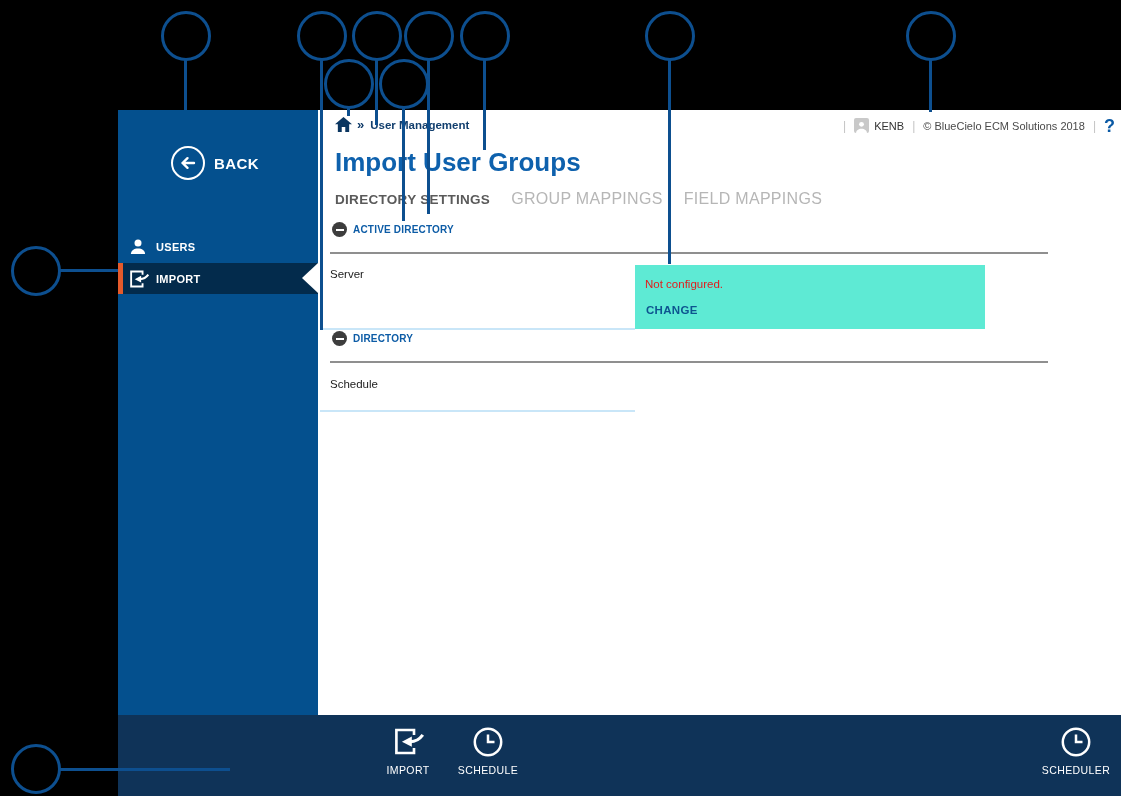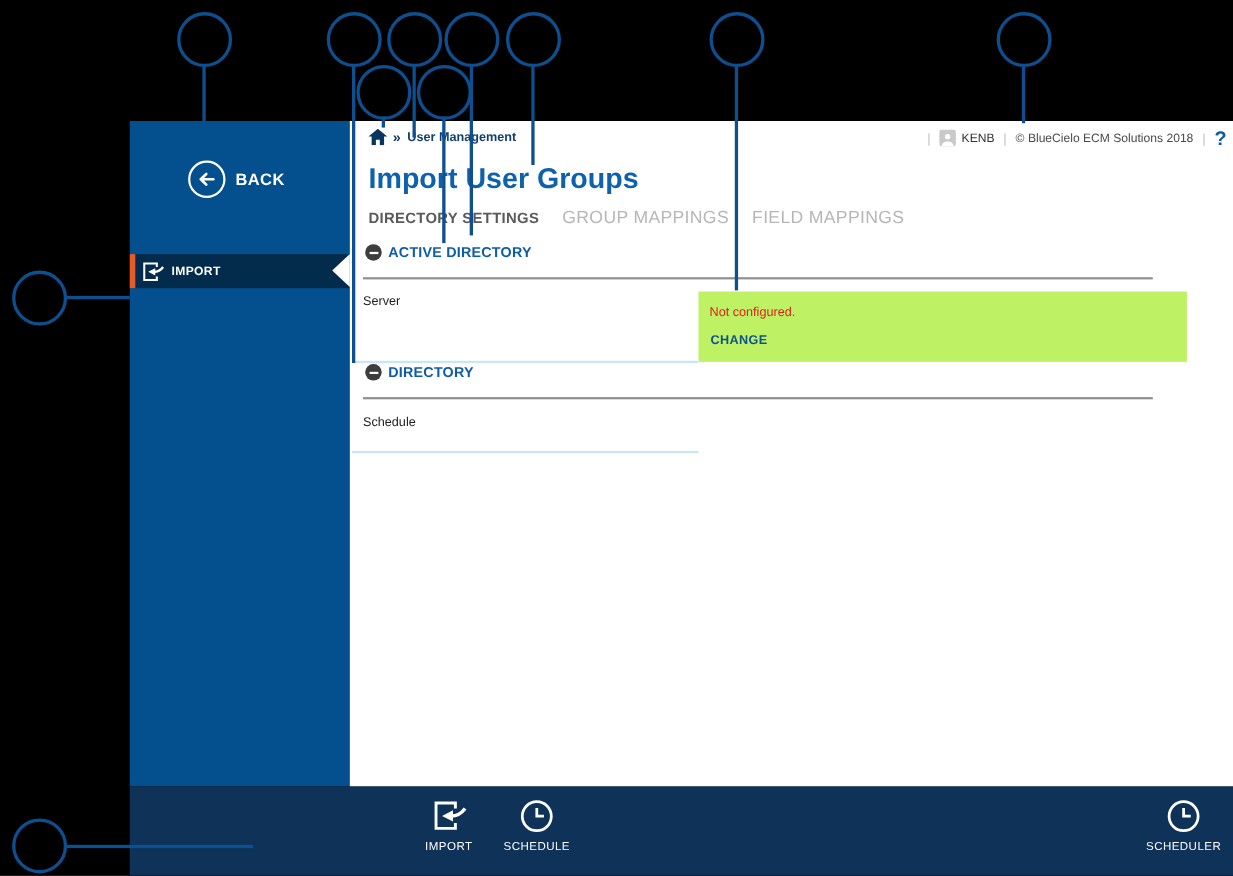--- a/index.html
+++ b/index.html
@@ -33,24 +33,24 @@
     display:flex; align-items:flex-end; justify-content:center; overflow:hidden; }
   .username { color:#333; }
   .helpmark { color:#0b5aa5; font-size:18px; font-weight:bold; line-height:14px; cursor:pointer; }
   .page-title { position:absolute; left:17px; top:37px; font-size:26px; font-weight:bold; color:#0e61ad; }
   .tabs { position:absolute; left:17px; top:80px; display:flex; align-items:baseline; }
   .tab { font-size:16px; color:#b6b6b6; letter-spacing:.3px; margin-right:21px; cursor:pointer; }
   .tab.active { font-size:13.5px; font-weight:bold; color:#5a5a5a; }
   .sec-head { position:absolute; display:flex; align-items:center; cursor:pointer; }
   .minus-ic { width:15px; height:15px; border-radius:50%; background:#3d3d3d; position:relative; }
   .minus-ic::after { content:""; position:absolute; left:3.5px; top:6.5px; width:8px; height:2px; background:#fff; }
-  .sec-title { color:#0d5ca6; font-size:13px; font-weight:bold; margin-left:6px; letter-spacing:.2px; }
+  .sec-title { color:#0d5ca6; font-size:10px; font-weight:bold; margin-left:6px; letter-spacing:.2px; }
   .divider { position:absolute; left:12px; width:718px; height:2px; background:#8f8f8f; }
   .row-label { position:absolute; left:12px; font-size:11.5px; color:#1c1c1c; }
-  .val-box { position:absolute; left:317px; width:444px; background:#bef264; }
+  .val-box { position:absolute; left:317px; width:350px; background:#5eead4; }
   .status-red { position:absolute; left:10px; top:13px; font-size:11.5px; color:#e21d1d; }
   .change-link { position:absolute; left:11px; top:39px; font-size:11.5px; font-weight:bold; color:#0d548f; letter-spacing:.3px; cursor:pointer; }
   .status-plain { position:absolute; left:10px; top:11px; font-size:11.5px; color:#3c3c3c; }
   .hairline { position:absolute; left:2px; width:315px; height:2px; background:#c9e6f8; }
   
   .bottombar { position:absolute; left:118px; top:715px; width:1003px; height:81px; background:#0f3358; }
   .bb-btn { position:absolute; top:10px; width:100px; text-align:center; cursor:pointer; }
   .bb-ic { height:33px; display:flex; justify-content:center; align-items:center; }
   .bb-label { margin-top:6px; color:#fff; font-size:10.5px; letter-spacing:.4px; }
   
@@ -66,20 +66,29 @@
   <div class="sidebar">
     <div class="back-btn">
       <span class="back-circle">
         <svg width="20" height="20" viewBox="0 0 20 20">
             <path d="M4.5 10 H16 M4.5 10 L9.5 5.2 M4.5 10 L9.5 14.8" stroke="#fff" stroke-width="2.4" fill="none" stroke-linecap="round"></path>
           </svg>
       </span>
       <span class="back-label">BACK</span>
     </div>
     <nav class="menu">
+      <div class="menu-item">
+        <span class="mi-icon">
+          <svg width="20" height="20" viewBox="0 0 24 24" fill="#fff">
+              <circle cx="12" cy="7.2" r="4.2"></circle>
+              <path d="M3.5 20.5c0-4.4 3.8-6.8 8.5-6.8s8.5 2.4 8.5 6.8z"></path>
+            </svg>
+        </span>
+        <span class="mi-label">USERS</span>
+      </div>
       <div class="menu-item selected">
         <span class="accent"></span>
         <span class="mi-icon">
           <svg width="22" height="20" viewBox="0 0 30 28" fill="none">
               <path d="M20 8 V3.5 H4 V24.5 H20 V20" stroke="#fff" stroke-width="2.6"></path>
               <path d="M28 8 C24 13.5 20 14.6 15 14.2" stroke="#fff" stroke-width="3"></path>
               <path d="M18 9.5 L9 14.2 L18 18.8 z" fill="#fff"></path>
             </svg>
         </span>
         <span class="mi-label">IMPORT</span>

